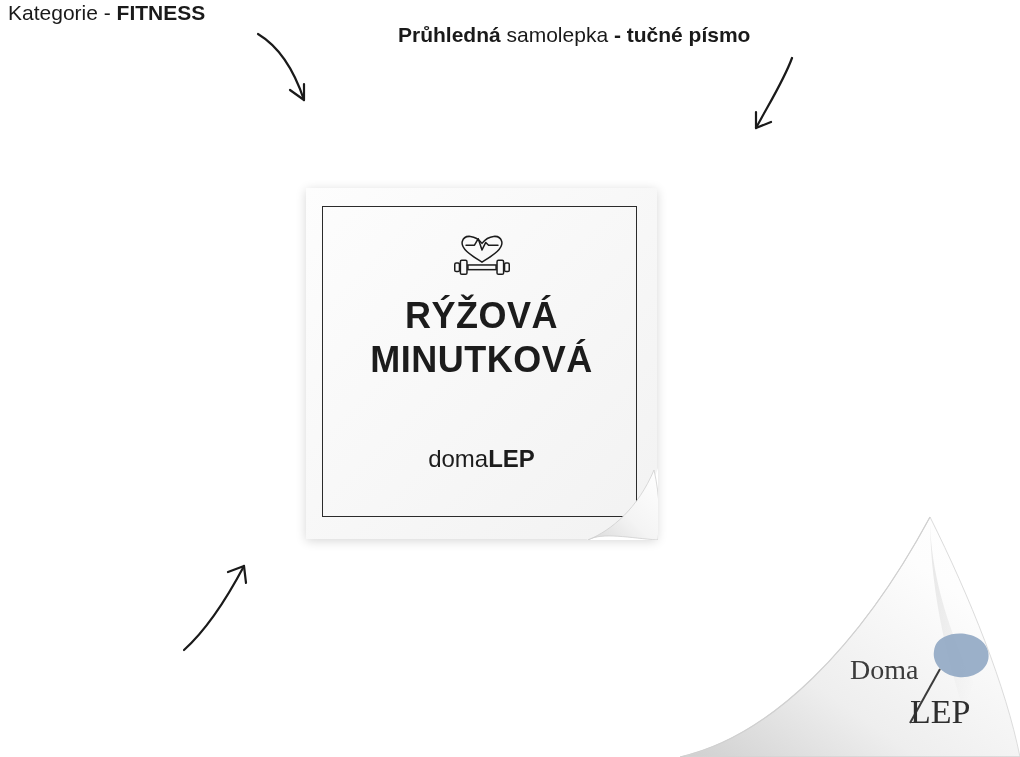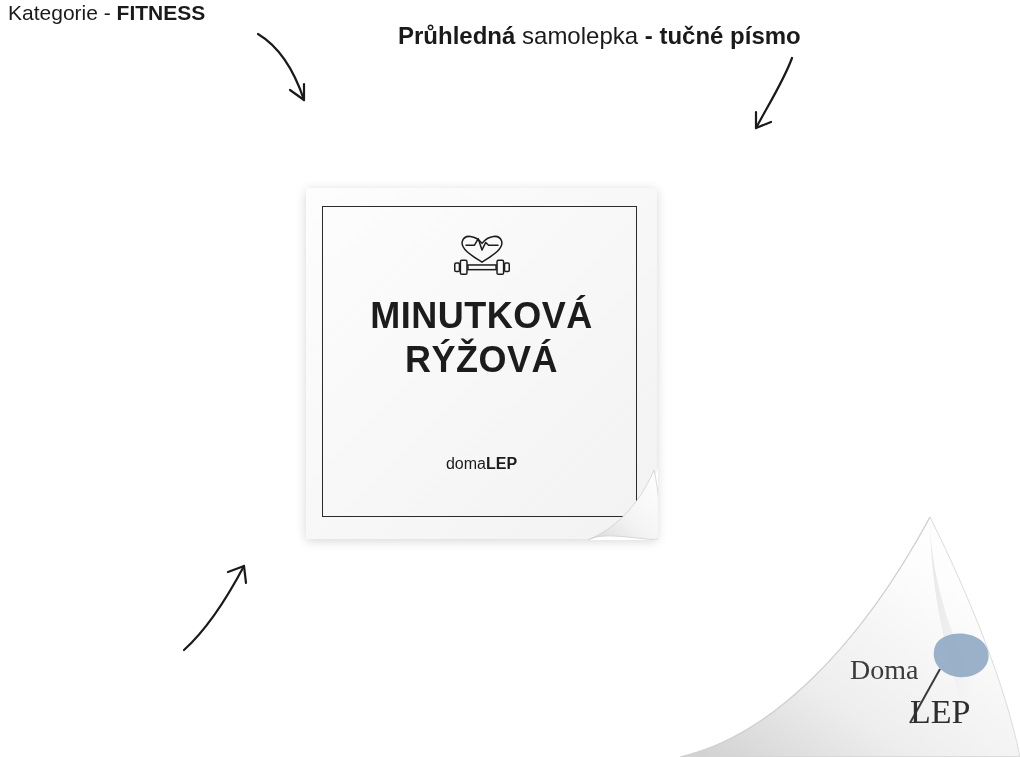--- a/index.html
+++ b/index.html
@@ -25,21 +25,21 @@
     position: absolute;
     font-size: 21px;
     color: #1a1a1a;
     white-space: nowrap;
     line-height: 1.2;
   }
   .ann .b { font-weight: bold; text-align: center; }
   .ann .n { font-weight: normal; }
 
   #ann-kategorie { left: 8px;  top: 0px; }
-  #ann-pruhledna { left: 398px; top: 22px; font-size: 24px; }
+  #ann-pruhledna { left: 398px; top: 22px; font-size: 21px; }
   #ann-format    { left: 4px;  top: 659px; }
 
   
   .arrow { position: absolute; }
   #arrow-kategorie { left: 252px; top: 28px; }
   #arrow-pruhledna { left: 744px; top: 52px; }
   #arrow-format    { left: 174px; top: 556px; }
 
   
   .sticker-wrap {
@@ -83,21 +83,21 @@
     letter-spacing: 0.5px;
     line-height: 1.22;
     color: #1c1c1c;
   }
   .sticker-brand {
     position: absolute;
     left: 0;
     right: 0;
     bottom: 66px;
     text-align: center;
-    font-size: 16px;
+    font-size: 24px;
     color: #1c1c1c;
     margin-top: 24px;
   }
   .sticker-brand .light { font-weight: normal; }
   .sticker-brand .heavy { font-weight: bold; }
 
   
   .curl {
     position: absolute;
     right: -1px;
@@ -170,22 +170,22 @@
           <path d="M35 27 C 28 18, 16 17, 14 25 C 12 33, 24 40, 35 47 C 46 40, 58 33, 56 25 C 54 17, 42 18, 35 27 Z" stroke="#1c1c1c" stroke-width="1.6" fill="none"></path>
           <path d="M18 29 H27 L31 22 L35 34 L39 26 L42 29 H52" stroke="#1c1c1c" stroke-width="1.6" fill="none" stroke-linecap="round" stroke-linejoin="round"></path>
           <rect x="20" y="50" width="30" height="5" stroke="#1c1c1c" stroke-width="1.6" fill="none"></rect>
           <rect x="12" y="45" width="7" height="15" rx="1.5" stroke="#1c1c1c" stroke-width="1.6" fill="none"></rect>
           <rect x="51" y="45" width="7" height="15" rx="1.5" stroke="#1c1c1c" stroke-width="1.6" fill="none"></rect>
           <rect x="6" y="48" width="5" height="9" rx="1.5" stroke="#1c1c1c" stroke-width="1.6" fill="none"></rect>
           <rect x="59" y="48" width="5" height="9" rx="1.5" stroke="#1c1c1c" stroke-width="1.6" fill="none"></rect>
         </svg>
 
         <div class="sticker-title">
+          <div>RÝŽOVÁ</div>
           <div>MINUTKOVÁ</div>
-          <div>RÝŽOVÁ</div>
         </div>
       </div>
 
       <div class="sticker-brand">
         <span class="light">doma</span><span class="heavy">LEP</span>
       </div>
 
       <div class="curl">
         <svg width="72" height="72" viewBox="0 0 72 72" xmlns="http://www.w3.org/2000/svg">
           <defs>

